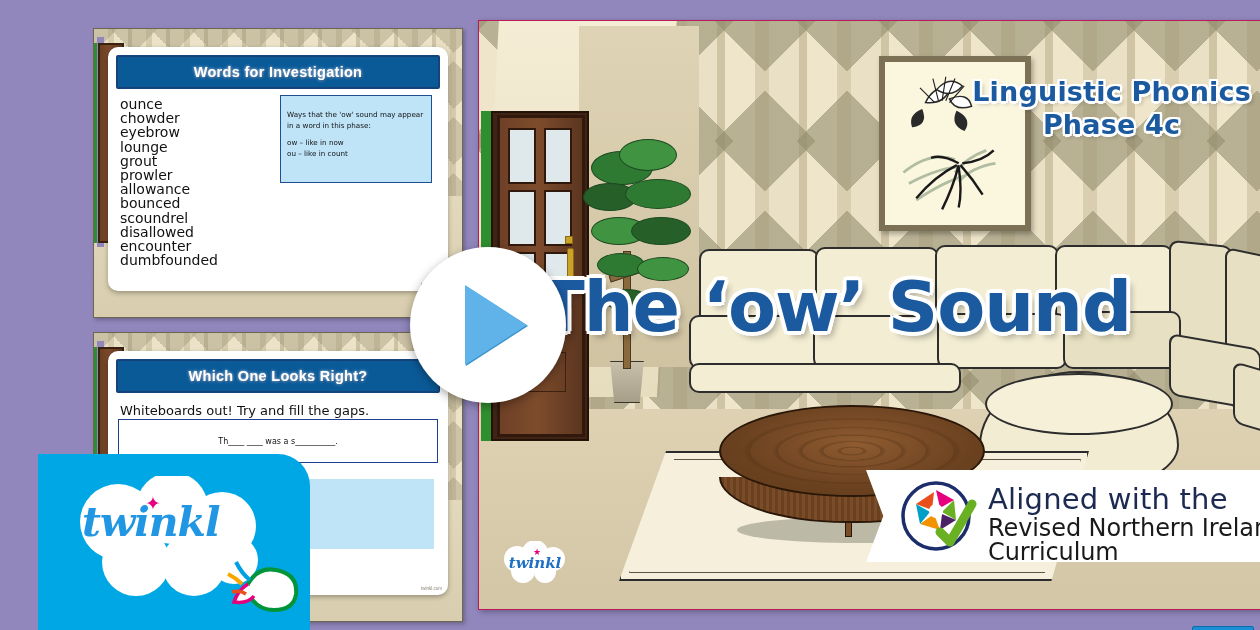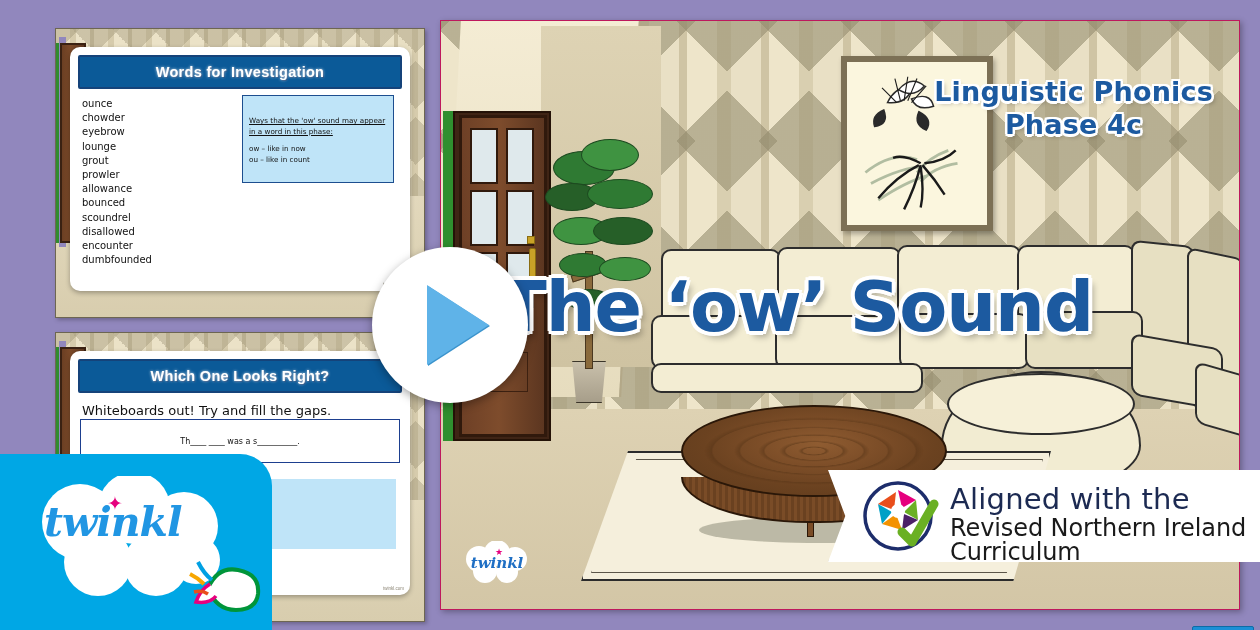--- a/index.html
+++ b/index.html
@@ -2,21 +2,21 @@
 <html><head>
 <meta charset="utf-8">
 <style>
   * { box-sizing: border-box; margin:0; padding:0; }
   html,body { width:1260px; height:630px; overflow:hidden; }
   body {
     font-family: "Liberation Sans", sans-serif;
     background: #9187bd;
     position: relative;
   }
-  .stage { position:absolute; inset:0; }
+  .stage { position:absolute; inset:0;margin-left:38px; }
 
   
   .thumb-col { position:absolute; left:55px; top:20px; width:370px; height:590px; }
 
   .thumb { position:absolute; left:0; background:#e4dcc0; border:1px solid #6d6652;
            box-shadow: 2px 2px 4px rgba(0,0,0,.25); overflow:hidden; }
   .thumb.t1 { top:8px; width:370px; height:290px; }
   .thumb.t2 { top:312px; width:370px; height:290px; }
 
   
@@ -45,31 +45,31 @@
   .mini-card { position:absolute; left:14px; right:14px; top:18px; bottom:26px;
       background:#fff; border-radius:10px; box-shadow:0 2px 5px rgba(0,0,0,.3); }
   .mini-head { position:absolute; left:8px; right:8px; top:8px; height:34px;
       background:#0b5a98; border:2px solid #15437a; border-radius:2px;
       display:flex; align-items:center; justify-content:center; }
   .mini-head span { color:#fff; font-weight:bold; font-size:14.5px;
       letter-spacing:.3px; text-shadow:0 0 3px rgba(255,255,255,.8),1px 1px 0 #15437a; }
 
   
   .words { position:absolute; left:12px; top:50px; display:flex; gap:24px;
-      font-family:"DejaVu Sans", sans-serif; font-size:10px; color:#111; }
+      font-family:"DejaVu Sans", sans-serif; font-size:14px; color:#111; }
   .words ul { list-style:none; }
   .words li { line-height:14.2px; white-space:nowrap; }
   .col-a { width:66px; }
   .col-b { width:84px; }
 
   .infobox { position:absolute; left:172px; top:48px; width:152px; height:88px;
       background:#bfe4f8; border:1px solid #1d4e8f; }
   .infobox p { font-family:"DejaVu Sans", sans-serif; font-size:7.2px;
       color:#111; line-height:10.5px; padding:0 6px; }
-  .infobox p.intro { padding-top:20px;text-decoration:underline; }
+  .infobox p.intro { padding-top:14px; }
   .infobox p.rule { padding-top:7px; }
 
   
   .s2-instr { position:absolute; left:12px; top:52px; font-family:"DejaVu Sans", sans-serif;
       font-size:13px; color:#111; }
   .s2-box { position:absolute; left:10px; right:10px; top:68px; height:44px;
       background:#fff; border:1.5px solid #1d3f8f;text-align:right; }
   .s2-sentence { position:absolute; left:50%; top:50%; transform:translate(-50%,-50%);
       font-family:"DejaVu Sans", sans-serif; font-size:8px; color:#111; white-space:nowrap; }
   .s2-opts { position:absolute; left:44px; right:14px; top:128px; height:70px;

